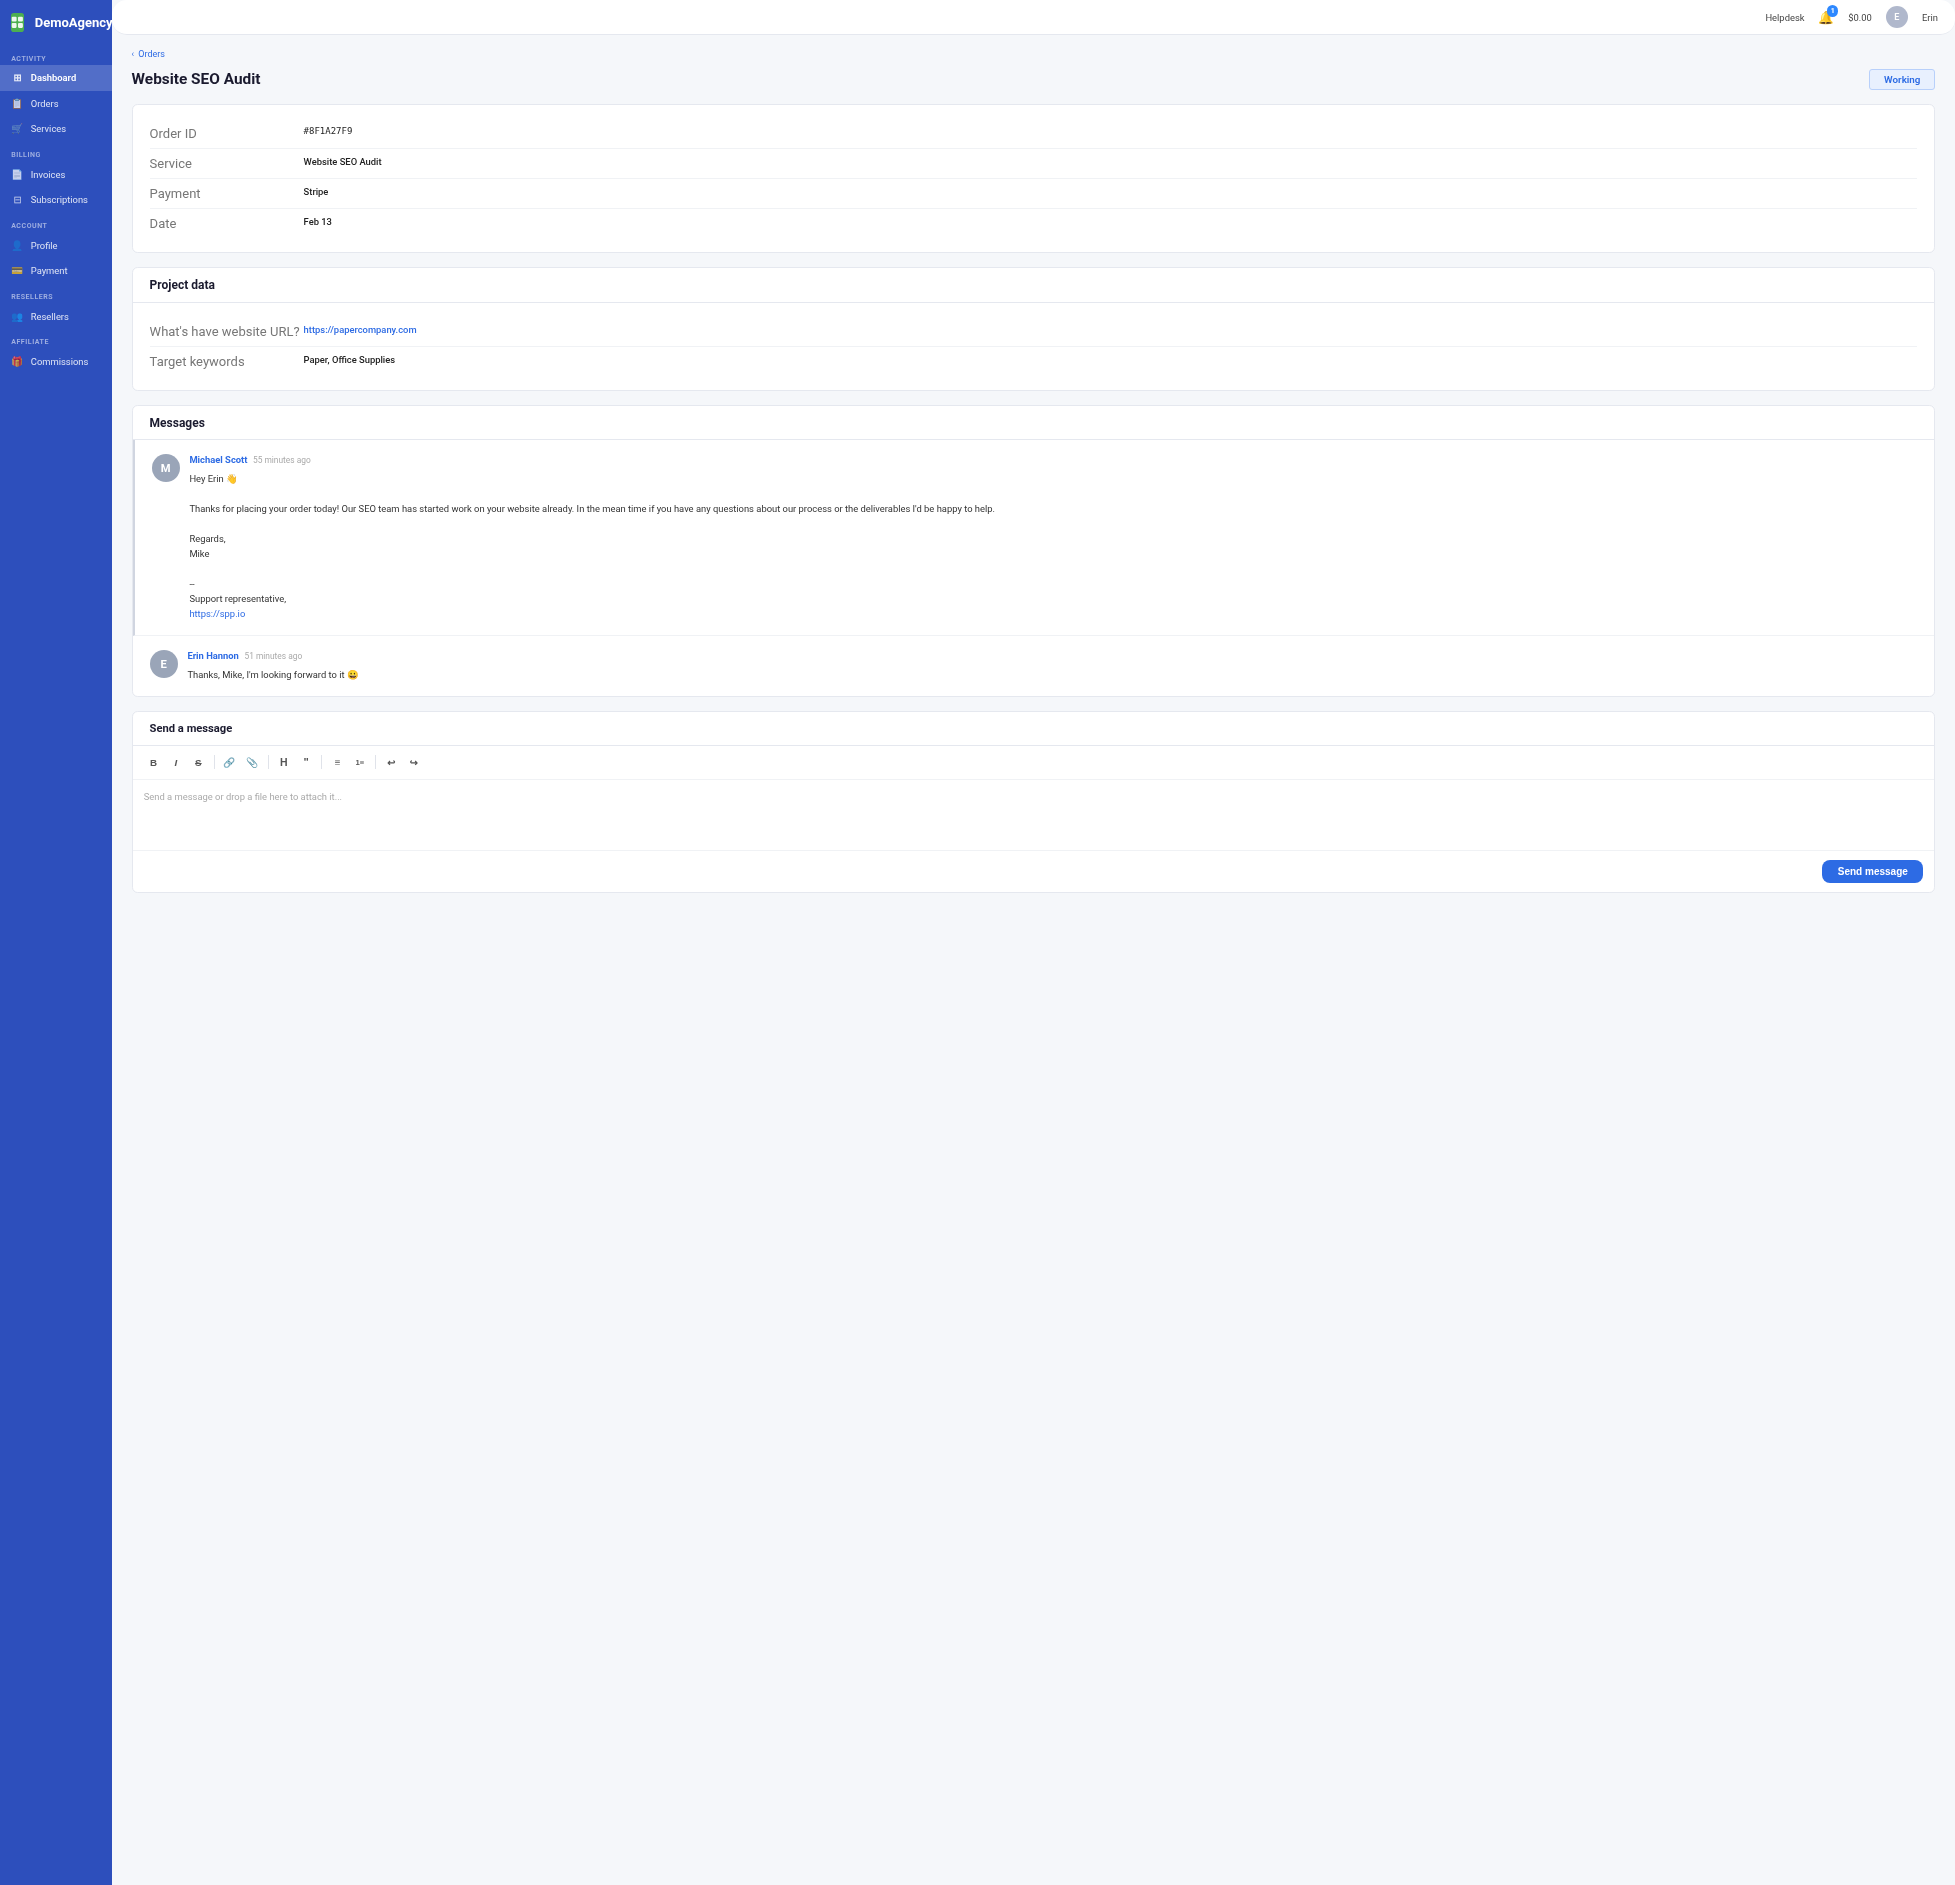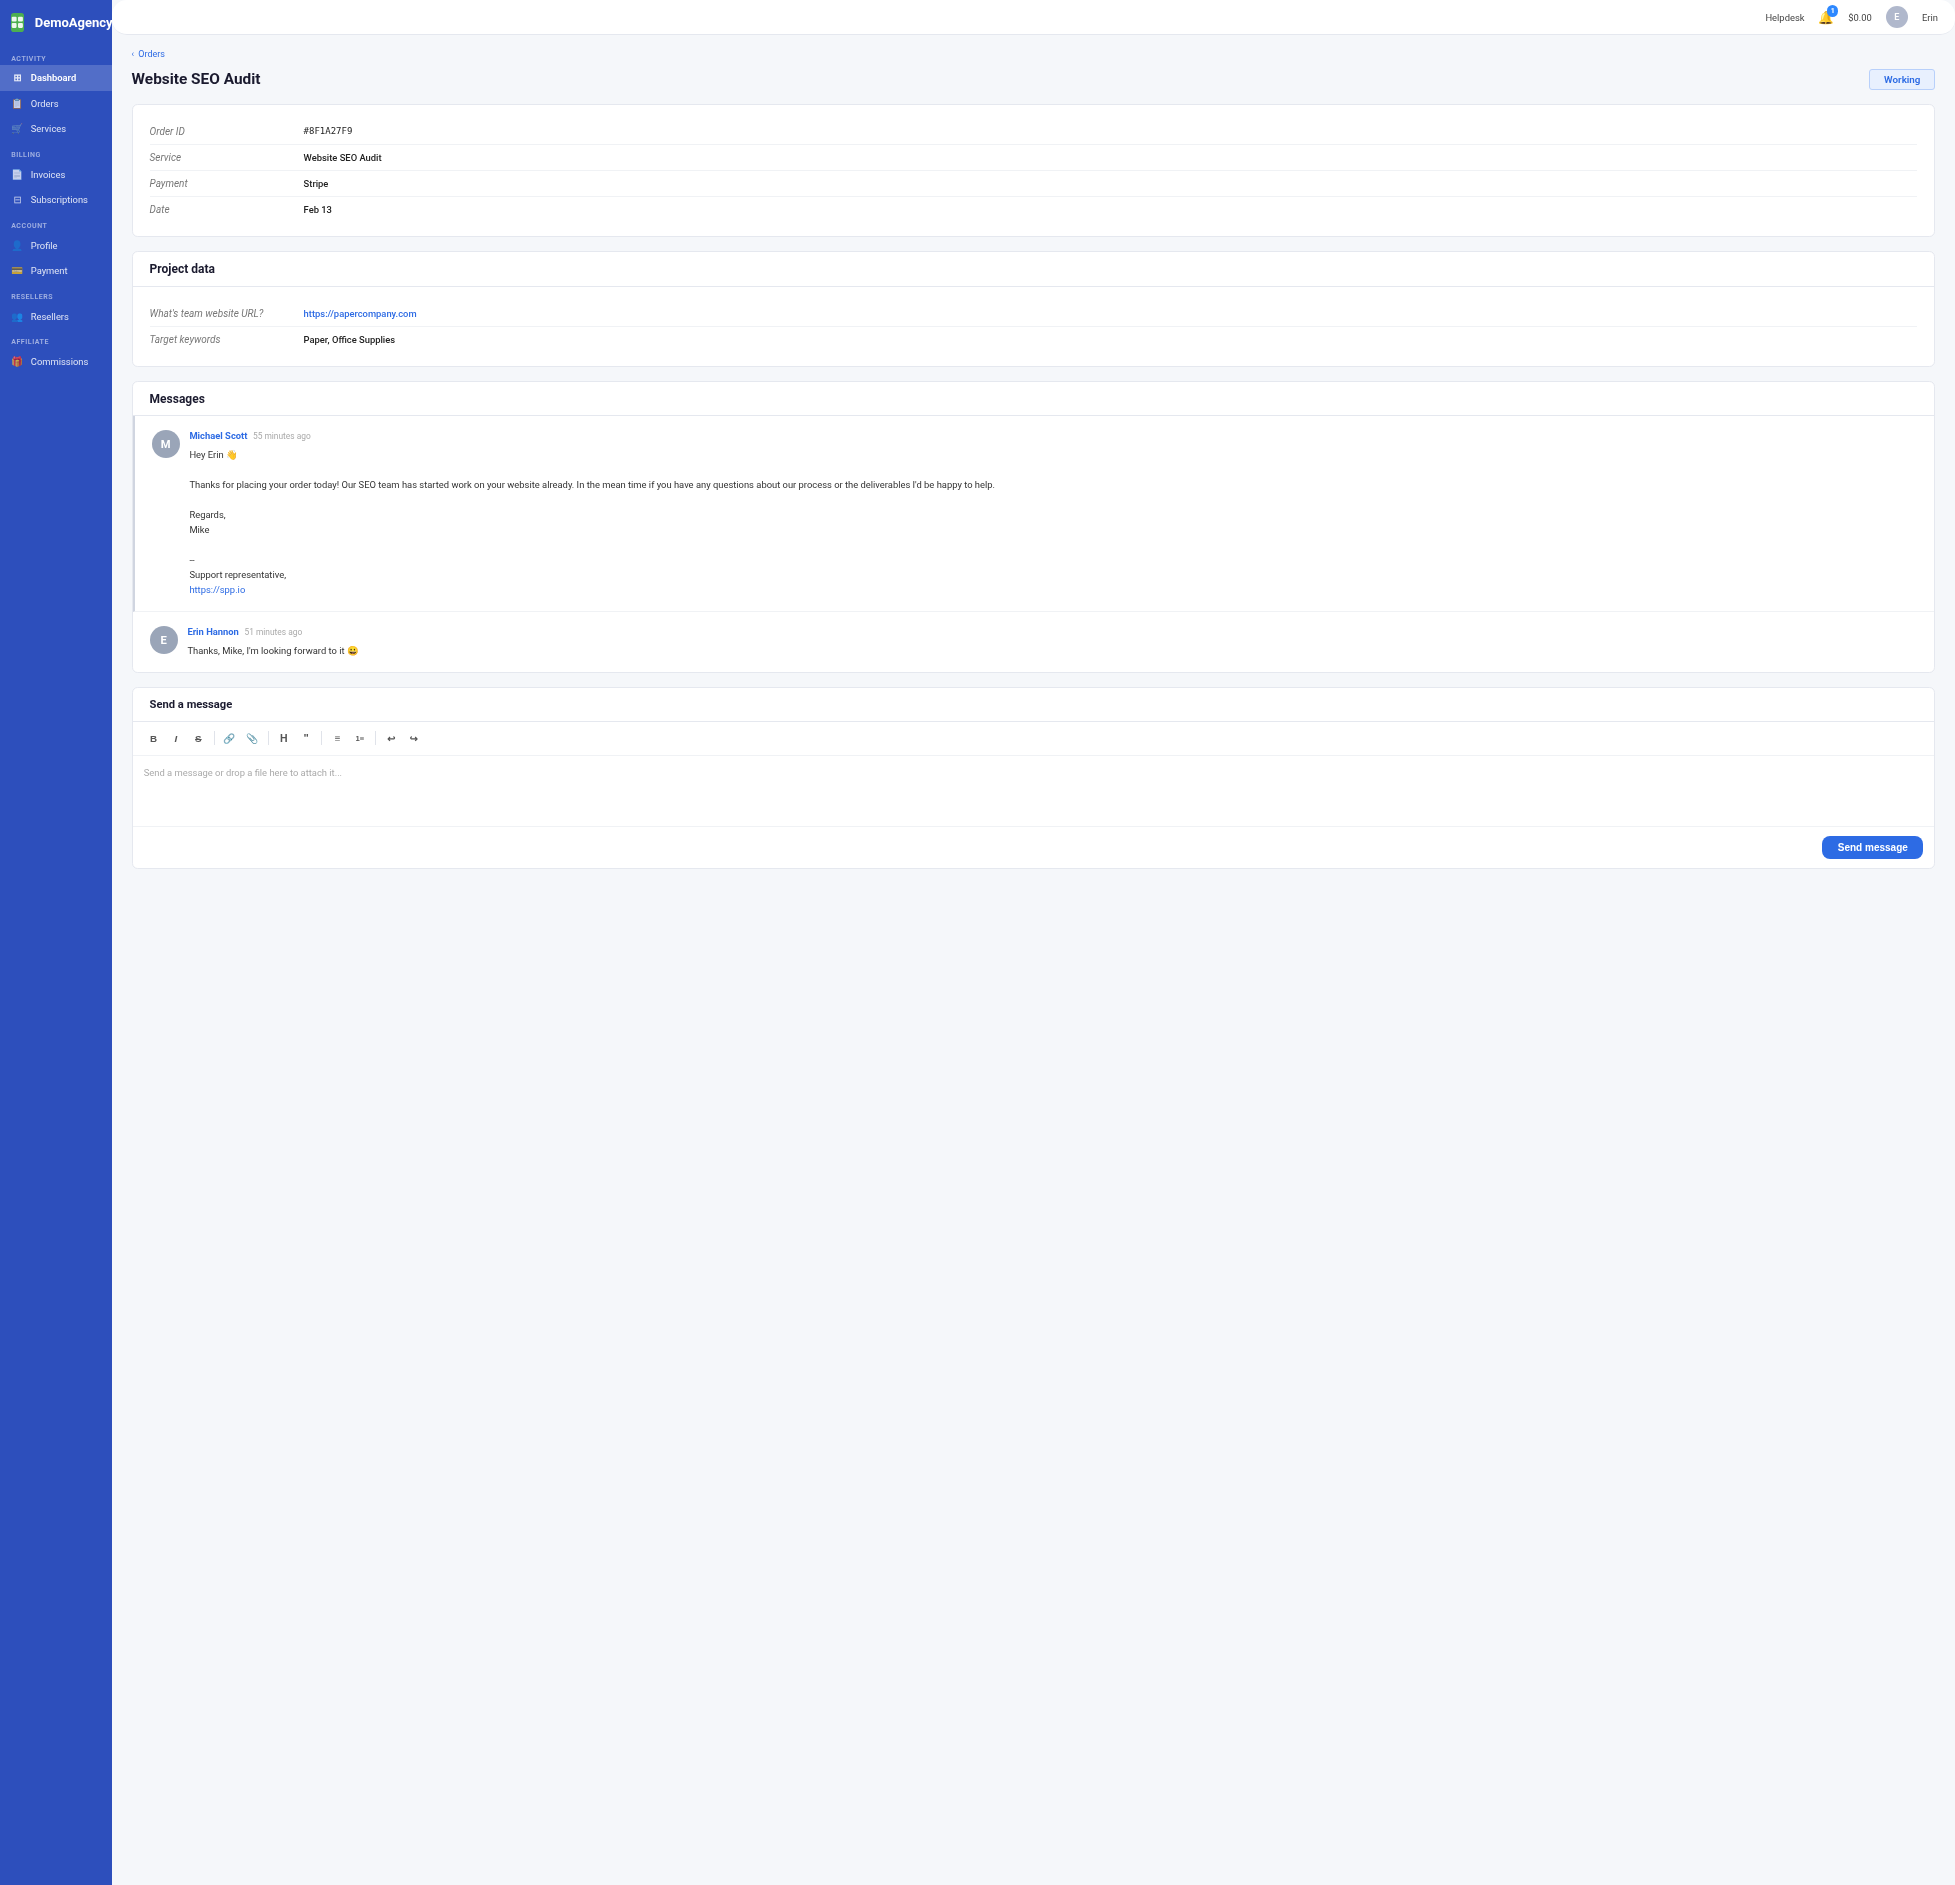--- a/index.html
+++ b/index.html
@@ -34,21 +34,21 @@
     .page-header { display: flex; align-items: center; justify-content: space-between; margin-bottom: 14px; }
     .page-title { font-size: 15.4px; font-weight: 700; color: #1a1a2e; }
     .status-badge { background: #e8f0fe; color: #2d6be4; border: 1px solid #b8d0fa; border-radius: 3px; padding: 4.2px 14px; font-size: 9.8px; font-weight: 600; }
 
     
     .card { background: #fff; border-radius: 5.6px; border: 0.7px solid #e5e8ef; margin-bottom: 14px; }
     .card-body { padding: 14px 17px; }
 
     .info-row { display: flex; align-items: flex-start; padding: 7px 0; border-bottom: 0.7px solid #f0f2f5; }
     .info-row:last-child { border-bottom: none; }
-    .info-label { width: 154px; color: #777; font-size: 10px; font-style: italic; }
+    .info-label { width: 154px; color: #777; font-size: 13px; }
     .info-value { color: #222; font-size: 9.4px; font-weight: 500; }
     .info-value.link { color: #2d6be4; cursor: pointer; }
     .info-value.mono { font-family: monospace; font-size: 9px; }
 
     
     .section-header { padding: 9.8px 17px; border-bottom: 0.7px solid #e5e8ef; font-size: 12px; font-weight: 700; color: #1a1a2e; }
     .message-avatar { width: 28px; height: 28px; border-radius: 50%; display: flex; align-items: center; justify-content: center; font-size: 11.2px; font-weight: 700; color: #fff; flex-shrink: 0; }
     .message-avatar.gray { background: #9aa5b8; }
     .message-body { flex: 1; }
     .message-sender { font-weight: 700; color: #2d6be4; font-size: 9.4px; }
@@ -170,21 +170,21 @@
             <span class="info-label">Date</span>
             <span class="info-value">Feb 13</span>
           </div>
         </div>
     </div>
 
     <div class="card">
       <div class="section-header">Project data</div>
       <div class="card-body" id="project-data-rows">
           <div class="info-row">
-            <span class="info-label">What's team website URL?</span>
+            <span class="info-label">What's have website URL?</span>
             <span class="info-value link">https://papercompany.com</span>
           </div>
           <div class="info-row">
             <span class="info-label">Target keywords</span>
             <span class="info-value">Paper, Office Supplies</span>
           </div>
         </div>
     </div>
 
     <div class="card">

